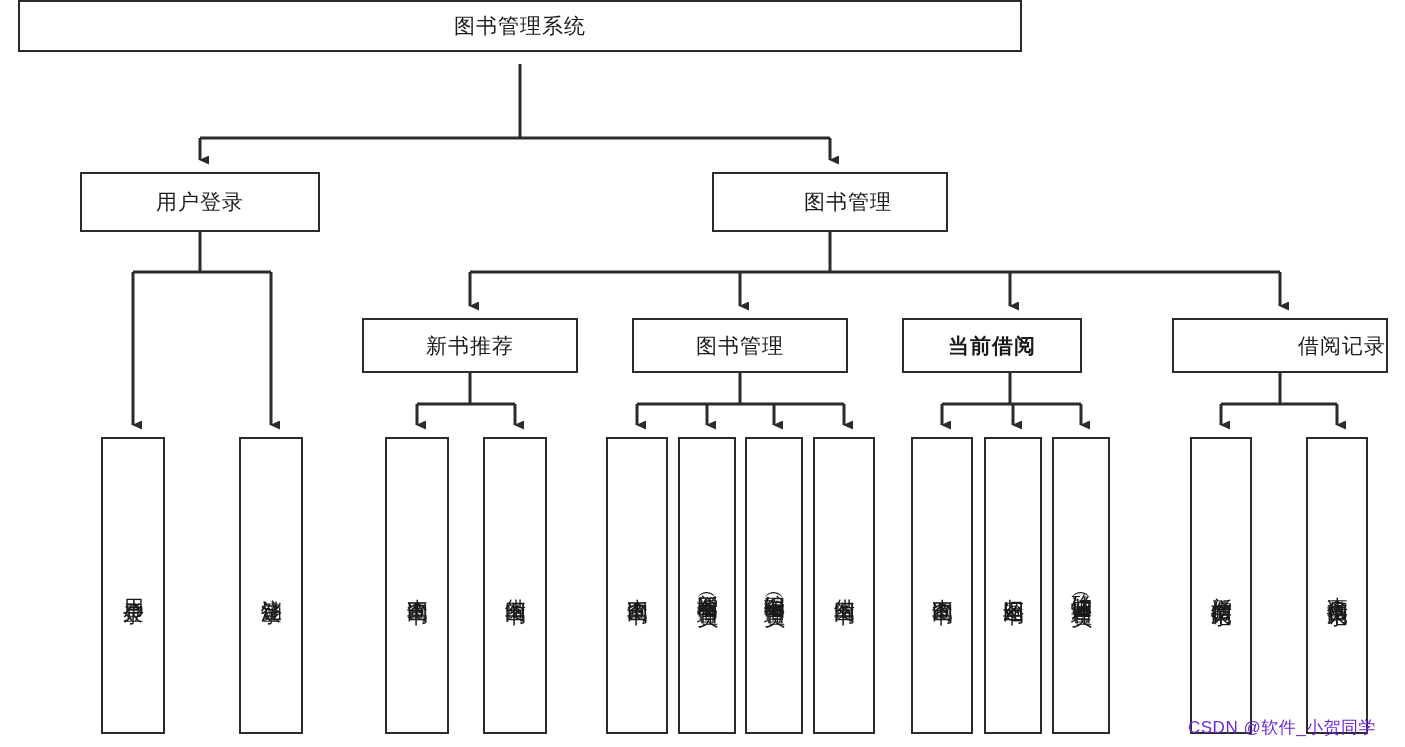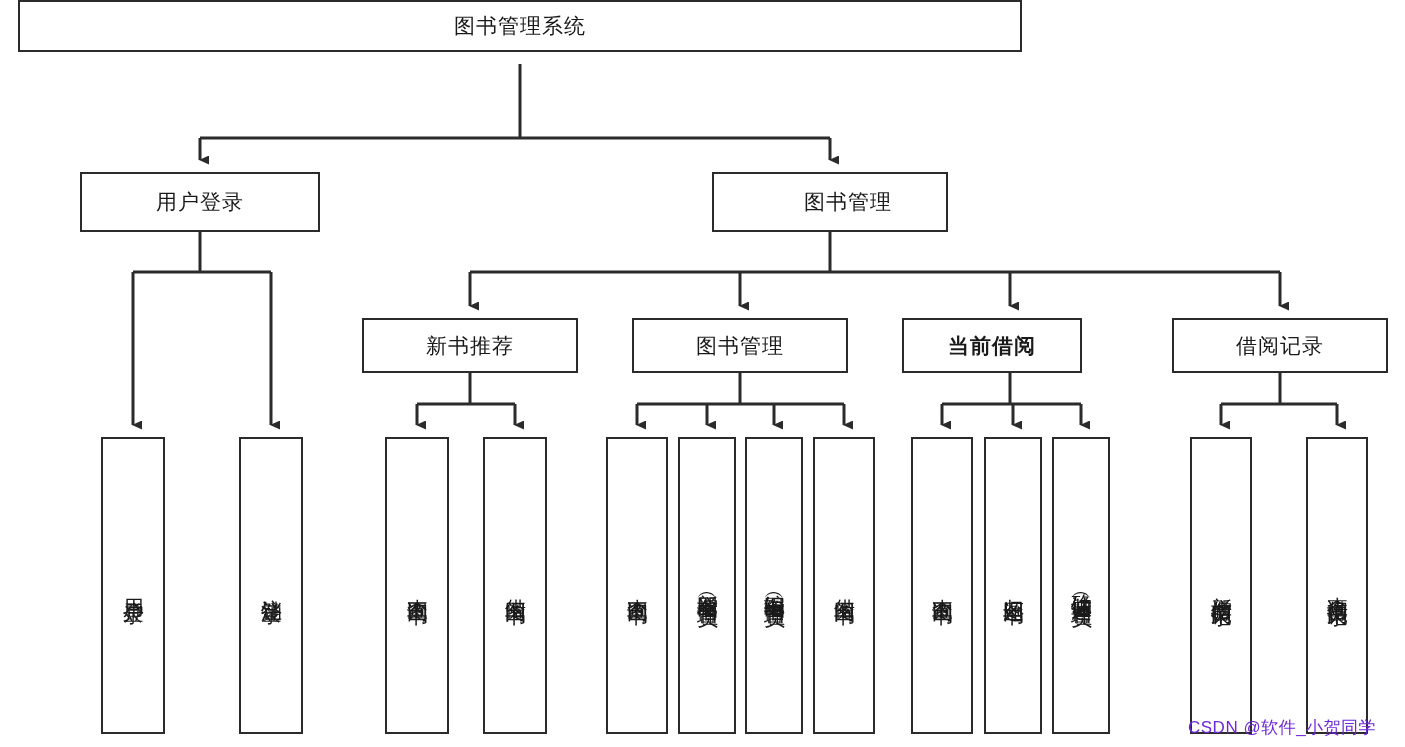--- a/index.html
+++ b/index.html
@@ -136,21 +136,21 @@
   </div>
 
   <div class="node-box node-h" style="left:632px; top:318px; width:216px; height:55px;">
     <span>图书管理</span>
   </div>
 
   <div class="node-box node-h" style="left:902px; top:318px; width:180px; height:55px;font-weight:bold;">
     <span>当前借阅</span>
   </div>
 
-  <div class="node-box node-h" style="left:1172px; top:318px; width:216px; height:55px;">
+  <div class="node-box node-h" style="left:1172px; top:318px; width:216px; height:55px;justify-content:flex-end;">
     <span>借阅记录</span>
   </div>
 
   <div class="node-box node-v" style="left:101px; top:437px; width:64px; height:297px;">
     <span class="vtext">用户登录</span>
   </div>
 
   <div class="node-box node-v" style="left:239px; top:437px; width:64px; height:297px;">
     <span class="vtext">注销登录</span>
   </div>

